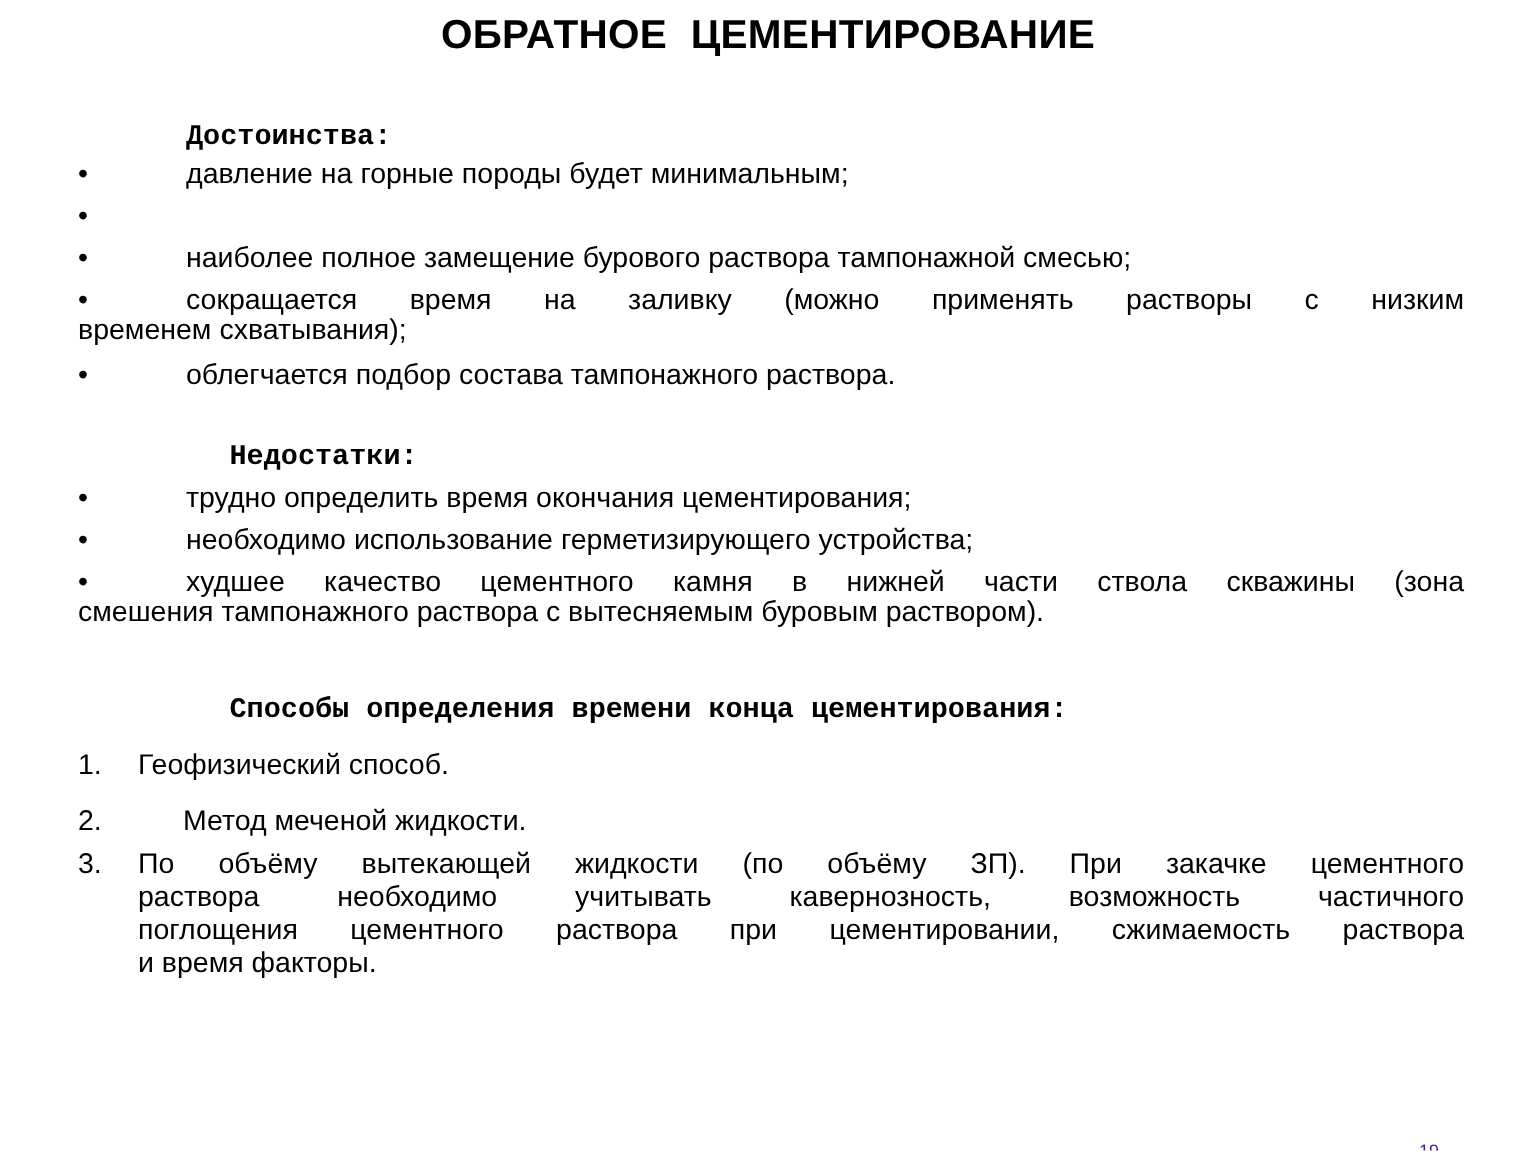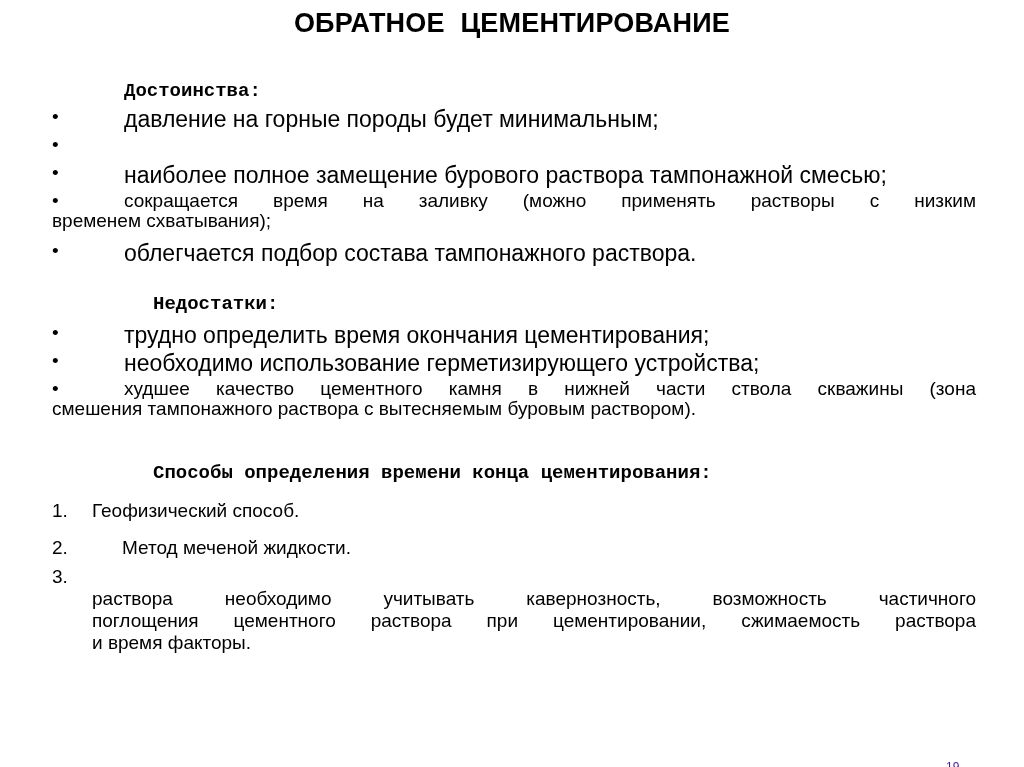--- a/index.html
+++ b/index.html
@@ -14,21 +14,21 @@
     position: absolute; left: 0; top: 8px; width: 1024px; text-align: center;
     font-size: 27px; font-weight: bold; letter-spacing: 0.2px; word-spacing: 8px;
   }
   .subhead {
     position: absolute; font-size: 19px; font-weight: bold; font-family: Liberation Mono, monospace;
   }
   .bullet {
     position: absolute; left: 52px; font-size: 19px;
   }
   .bullet-text {
-    position: absolute; left: 124px; font-size: 23px; white-space: nowrap;
+    position: absolute; left: 124px; font-size: 19px; white-space: nowrap;
   }
   .just {
     position: absolute; font-size: 19px; text-align: justify; text-align-last: justify;
     white-space: normal;
   }
   .plain { position: absolute; font-size: 19px; white-space: nowrap; }
   .num { position: absolute; left: 52px; font-size: 19px; }
   .page-num {
     position: absolute; left: 946px; top: 760px; font-size: 12px; color: #4c1d95;
   }
@@ -71,18 +71,19 @@
 
   <div class="subhead" style="left:153px; top:462px;text-align:center;">Способы определения времени конца цементирования:</div>
 
   <span class="num" style="top:500px;">1.</span>
   <span class="plain" style="left:92px; top:500px;">Геофизический способ.</span>
 
   <span class="num" style="top:537px;">2.</span>
   <span class="plain" style="left:92px; top:537px;margin-left:30px;">Метод меченой жидкости.</span>
 
   <span class="num" style="top:566px;">3.</span>
+  <span class="just" style="left:92px; top:566px; width:884px;">По объёму вытекающей жидкости (по объёму ЗП). При закачке цементного</span>
   <span class="just" style="left:92px; top:588px; width:884px;">раствора необходимо учитывать кавернозность, возможность частичного</span>
   <span class="just" style="left:92px; top:610px; width:884px;">поглощения цементного раствора при цементировании, сжимаемость раствора</span>
   <span class="plain" style="left:92px; top:632px;">и время факторы.</span>
 
   <div class="page-num">19</div>
 </div>
 
 </body></html>

